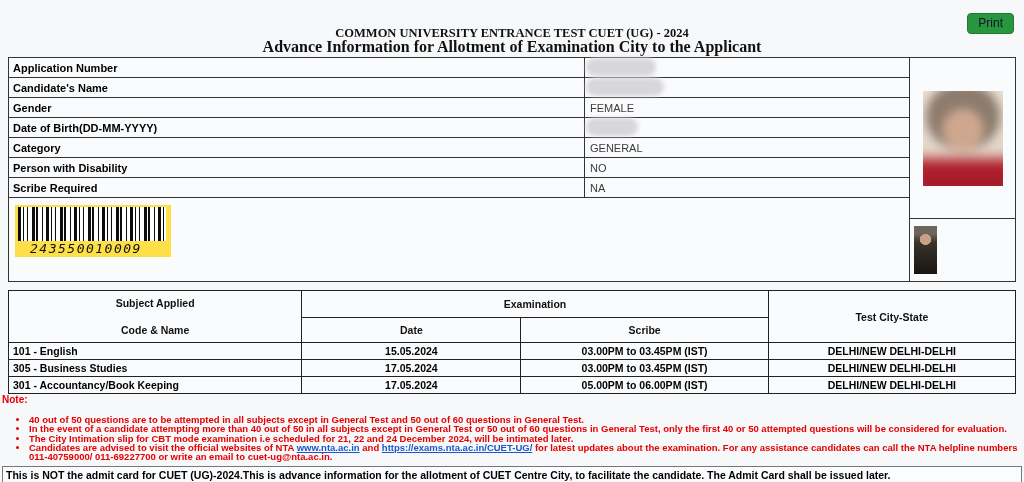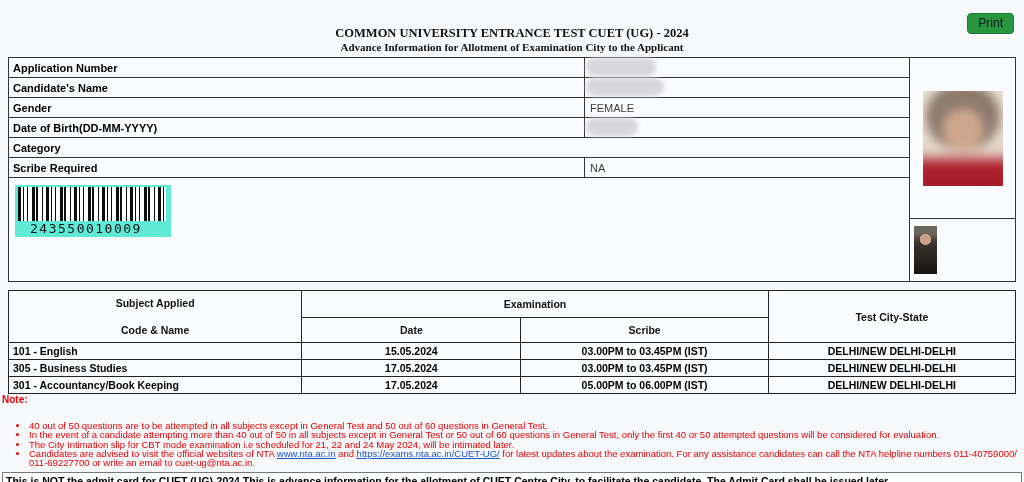--- a/index.html
+++ b/index.html
@@ -16,21 +16,21 @@
     position:absolute; top:13px; right:10px;
     background:var(--print-button,#28963f); color:#0f172a;
     border:1px solid #1e7a32; border-radius:4px;
     font-family:"Liberation Sans", sans-serif;
     font-size:12px; padding:2px 10px 3px; cursor:pointer;
   }
 
   
   .titles { padding-top:26px; text-align:center;font-family:Liberation Serif, serif; }
   .title    { font-size:12.5px; font-weight:bold; line-height:14px; }
-  .subtitle { font-size:11px;   font-weight:bold; line-height:14px; }
+  .subtitle { font-size:16px;   font-weight:bold; line-height:14px; }
 
   
   .cand-table {
     margin:3px 8px 0; height:225px; border:1px solid #333;
     display:flex; background:#fafbfd;
   }
   .cand-left { flex:1; display:flex; flex-direction:column; }
   .cand-row { display:flex; height:20px; border-bottom:1px solid #333; }
   .cand-label {
     width:575px; font-size:11px; font-weight:bold;
@@ -40,21 +40,21 @@
     flex:1; border-left:1px solid #333; font-size:11px; color:#3c3c3c;
     padding:4px 0 0 5px; position:relative;
   }
   .blob {
     position:absolute; top:0px; left:1px; height:18px;
     background:#d7d7d9; border-radius:9px; filter:blur(2px);
   }
   .w70 { width:70px; } .w78 { width:78px; } .w52 { width:52px; }
 
   .barcode-row { flex:1; padding:7px 0 0 6px; }
-  .barcode-box { width:156px; background:#5eead4; padding:2px 3px 1px; }
+  .barcode-box { width:156px; background:#fde047; padding:2px 3px 1px;font-style:italic; }
   .bars {
     height:34px; width:148px;
     background:repeating-linear-gradient(90deg,
       #0d0d0d 0 3px, #fff 3px 5px, #0d0d0d 5px 6px, #fff 6px 9px,
       #0d0d0d 9px 10px, #fff 10px 14px, #0d0d0d 14px 17px, #fff 17px 18px,
       #0d0d0d 18px 20px, #fff 20px 24px, #0d0d0d 24px 25px, #fff 25px 28px);
   }
   .barcode-num {
     font-family:"DejaVu Sans Mono", monospace;
     font-size:13px; letter-spacing:1.5px; padding-left:12px; color:#111;
@@ -89,21 +89,21 @@
   .exam .h1 { height:27px; }
   .exam .h2 { height:25px; }
   .subj-head div { line-height:13px; }
   .subj-gap { height:14px; }
   .exam .data td { height:17px; font-weight:bold; text-align:center; color:#000; }
   .exam .data td.subject { text-align:left; }
 
   
   .notes { margin:1px 2px 0; color:var(--note-red,#e60000); }
   .notes-heading { font-size:10px; font-weight:bold; line-height:10px; }
-  .notes ul { margin:16px 0 0; padding-left:27px; font-size:9.5px; font-weight:normal; }
+  .notes ul { margin:10px 0 0; padding-left:27px; font-size:9.5px; font-weight:bold; }
   .notes li { line-height:9.3px; }
   .notes a { color:var(--link-blue,#1a56cc); text-decoration:underline; cursor:pointer; }
 
   
   .footer-box {
     margin:5px 2px 0; border:1px solid #777; background:#fbfcfe;
     font-size:10.5px; font-weight:bold; padding:2px 3px; color:#000;
   }
 </style>
 </head>
@@ -129,20 +129,25 @@
     <div class="cand-row">
       <div class="cand-label">Gender</div>
       <div class="cand-value"><span>FEMALE</span></div>
     </div>
     <div class="cand-row">
       <div class="cand-label">Date of Birth(DD-MM-YYYY)</div>
       <div class="cand-value"><span></span><div class="blob w52"></div></div>
     </div>
     <div class="cand-row">
       <div class="cand-label">Category</div>
+      <div class="cand-value"><span>GENERAL</span></div>
+    </div>
+    <div class="cand-row">
+      <div class="cand-label">Person with Disability</div>
+      <div class="cand-value"><span>NO</span></div>
     </div>
     <div class="cand-row">
       <div class="cand-label">Scribe Required</div>
       <div class="cand-value"><span>NA</span></div>
     </div>
     <div class="barcode-row">
       <div class="barcode-box">
         <div class="bars"></div>
         <div class="barcode-num">243550010009</div>
       </div>
@@ -200,18 +205,18 @@
     <td>DELHI/NEW DELHI-DELHI</td>
   </tr>
 </tbody>
   </table>
 
 <div class="notes">
   <div class="notes-heading">Note:</div>
   <ul>
     <li>40 out of 50 questions are to be attempted in all subjects except in General Test and 50 out of 60 questions in General Test.</li>
     <li>In the event of a candidate attempting more than 40 out of 50 in all subjects except in General Test or 50 out of 60 questions in General Test, only the first 40 or 50 attempted questions will be considered for evaluation.</li>
-    <li>The City Intimation slip for CBT mode examination i.e scheduled for 21, 22 and 24 May 2024, will be intimated later.</li>
+    <li>The City Intimation slip for CBT mode examination i.e scheduled for 21, 22 and 24 December 2024, will be intimated later.</li>
     <li><span>Candidates are advised to visit the official websites of NTA </span><a>www.nta.ac.in</a><span> and </span><a>https://exams.nta.ac.in/CUET-UG/</a><span> for latest updates about the examination. For any assistance candidates can call the NTA helpline numbers 011-40759000/ 011-69227700 or write an email to cuet-ug@nta.ac.in.</span></li>
   </ul>
 </div>
 
 <div class="footer-box">This is NOT the admit card for CUET (UG)-2024.This is advance information for the allotment of CUET Centre City, to facilitate the candidate. The Admit Card shall be issued later.</div>
 
 </body></html>

